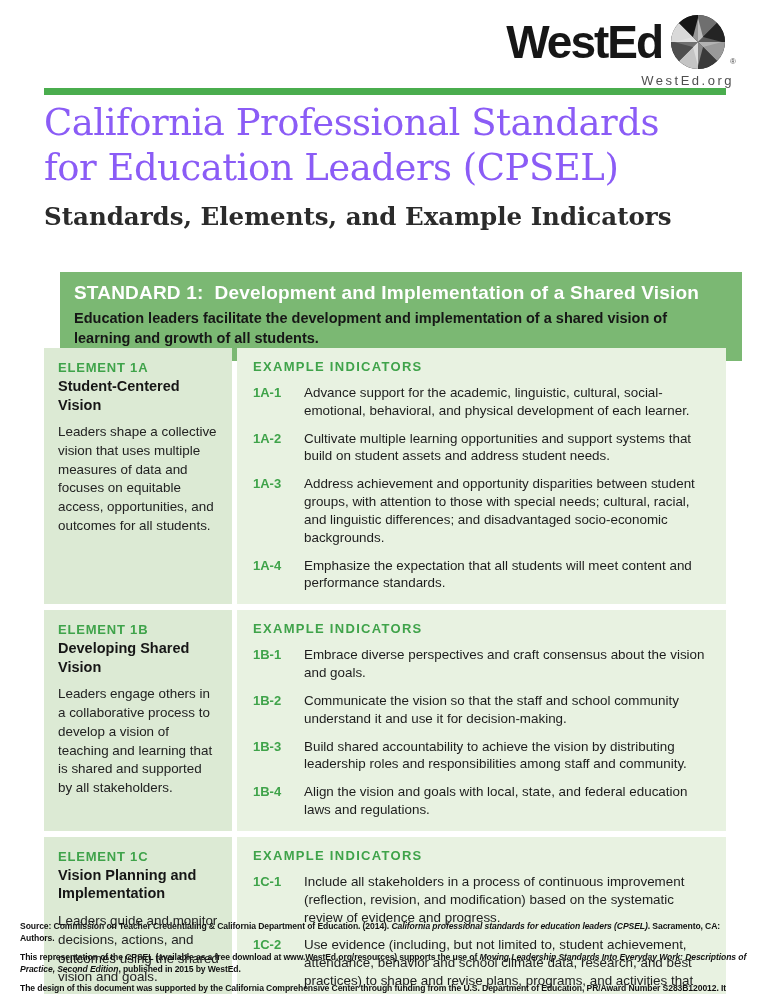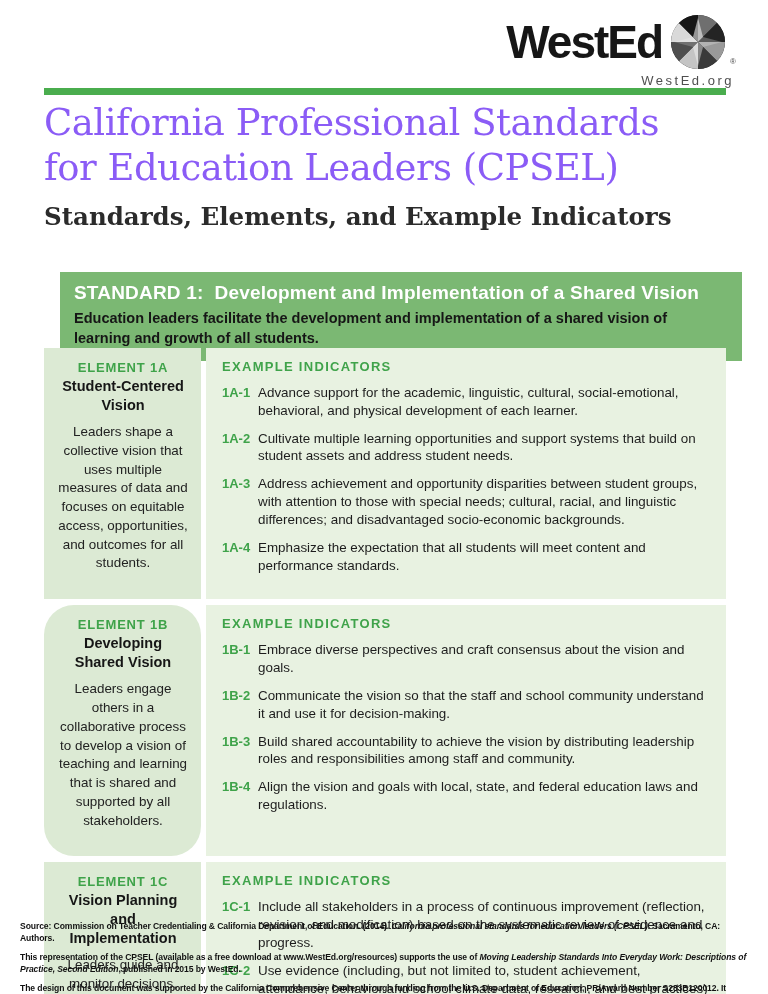--- a/index.html
+++ b/index.html
@@ -30,27 +30,27 @@
   
   .standard-banner{
     position:absolute;left:60px;top:272px;width:682px;box-sizing:border-box;
     padding:10px 16px 13px 14px;
   }
   .standard-heading{color:#ffffff;font-weight:bold;font-size:19px;letter-spacing:0.2px;white-space:pre-wrap;}
   .standard-desc{color:#161616;font-weight:bold;font-size:14.5px;line-height:1.35;margin-top:5px;max-width:650px;}
   
   .sections{position:absolute;left:44px;top:348px;width:682px;display:flex;flex-direction:column;gap:6px;}
   .section{display:flex;gap:5px;}
-  .left-col{width:157px;flex:none;box-sizing:border-box;padding:12px 13px 26px 14px;text-align:center;}
+  .left-col{width:188px;flex:none;box-sizing:border-box;padding:12px 13px 26px 14px;}
   .right-col{flex:1;box-sizing:border-box;padding:11px 14px 12px 16px;}
   .element-label{font-weight:bold;font-size:13px;letter-spacing:0.8px;}
   .element-title{font-weight:bold;font-size:14.5px;color:#161616;line-height:1.28;margin-top:2px;}
   .element-desc{font-size:13.4px;line-height:1.4;margin-top:9px;color:#222222;}
   .indicators-heading{font-weight:bold;font-size:13px;letter-spacing:1.3px;margin-bottom:4px;}
-  .indicator-row{display:flex;gap:2px;margin-top:10px;}
+  .indicator-row{display:flex;gap:17px;margin-top:10px;}
   .indicator-id{font-weight:bold;font-size:13px;width:34px;flex:none;line-height:1.33;}
   .indicator-text{font-size:13.4px;line-height:1.33;color:#1d1d1d;}
   
   .footer{position:absolute;left:20px;top:921px;width:728px;color:#121212;}
   .footer p{margin:0 0 8px 0;font-size:8.6px;font-weight:bold;line-height:1.35;letter-spacing:-0.1px;}
   .footer .ital{font-style:italic;}
 </style>
 </head>
 <body>
 
@@ -119,21 +119,21 @@
           <span class="indicator-text">Address achievement and opportunity disparities between student groups, with attention to those with special needs; cultural, racial, and linguistic differences; and disadvantaged socio-economic backgrounds.</span>
         </div>
         <div class="indicator-row">
           <span class="indicator-id" style="color: rgb(63, 163, 74);">1A-4</span>
           <span class="indicator-text">Emphasize the expectation that all students will meet content and performance standards.</span>
         </div>
       </div>
     </div>
 
     <div class="section" style="min-height:158px;">
-      <div class="left-col" style="background: rgb(220, 234, 212); border-radius: 30px;">
+      <div class="left-col" style="background: rgb(220, 234, 212);">
         <div class="element-label" style="color: rgb(63, 163, 74);">ELEMENT 1B</div>
         <div class="element-title">Developing Shared Vision</div>
         <div class="element-desc">Leaders engage others in a collaborative process to develop a vision of teaching and learning that is shared and supported by all stakeholders.</div>
       </div>
       <div class="right-col" style="background: rgb(232, 242, 225);">
         <div class="indicators-heading" style="color: rgb(63, 163, 74);">EXAMPLE INDICATORS</div>
         <div class="indicator-row">
           <span class="indicator-id" style="color: rgb(63, 163, 74);">1B-1</span>
           <span class="indicator-text">Embrace diverse perspectives and craft consensus about the vision and goals.</span>
         </div>

